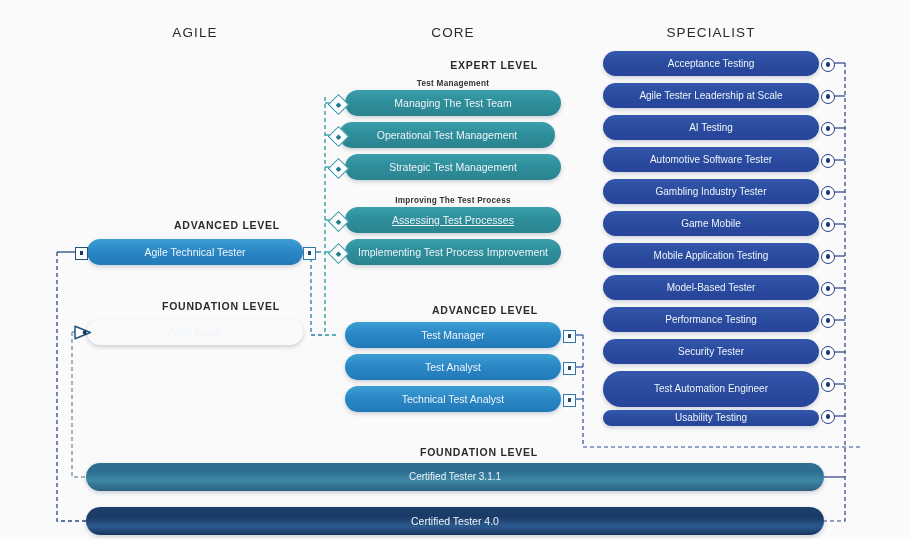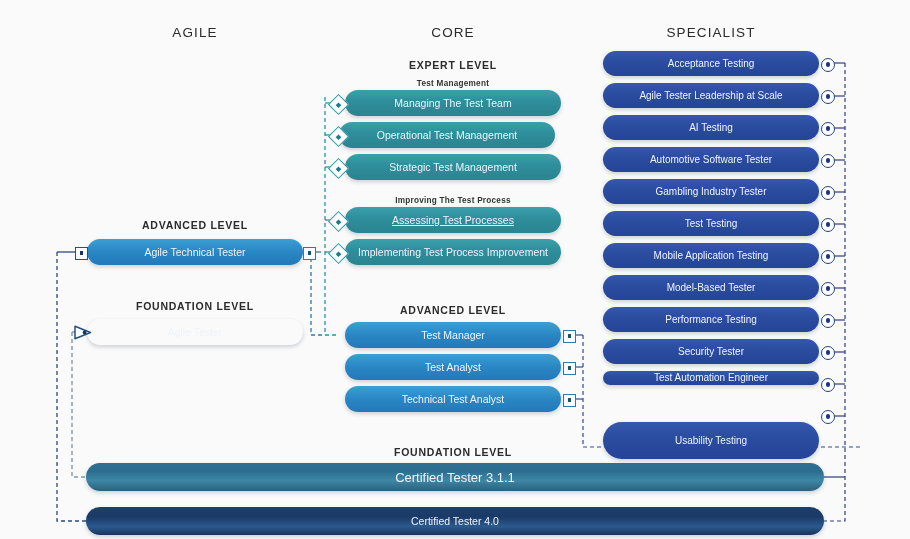--- a/index.html
+++ b/index.html
@@ -15,21 +15,21 @@
   #wires{position:absolute;left:0;top:0;width:910px;height:539px;pointer-events:none;}
 
   .col-title{
     position:absolute;
     font-size:13.5px;font-weight:normal;letter-spacing:1.1px;
     color:#2b2b2b;text-align:center;
   }
   .lvl-title{
     position:absolute;
     font-size:10.5px;font-weight:bold;letter-spacing:.75px;
-    color:#2b2b2b;text-align:center;
+    color:#2b2b2b;text-align:right;
   }
   .sub-title{
     position:absolute;
     font-size:8.2px;font-weight:bold;letter-spacing:.25px;
     color:#333;text-align:center;
   }
 
   .pill{
     position:absolute;
     border-radius:999px;
@@ -58,21 +58,21 @@
     font-size:10.5px;
   }
   
   .pill.navy{
     background:linear-gradient(180deg,#3458ad 0%,#2a4b9e 48%,#26449a 100%);
     font-size:10px;
   }
   
   .pill.bar311{
     background:linear-gradient(180deg,#2e6f92 0%,#2d6e90 30%,#3e87a5 62%,#2b607f 100%);
-    font-size:13px;
+    font-size:10px;
     text-align:center;
   }
   .pill.bar40{
     background:linear-gradient(180deg,#1d3f6e 0%,#1b3a66 35%,#2b5a8e 70%,#18335c 100%);
     font-size:10.5px;
   }
 
   
   .marker{position:absolute;}
 
@@ -272,21 +272,21 @@
       <div class="marker m-circle" style="left: 821px; top: 153.5px;">
         <i></i>
       </div>
       <div class="pill navy" style="left: 603px; top: 179px; width: 216px; height: 25px;">
         <span>Gambling Industry Tester</span>
       </div>
       <div class="marker m-circle" style="left: 821px; top: 185.5px;">
         <i></i>
       </div>
       <div class="pill navy" style="left: 603px; top: 211px; width: 216px; height: 25px;">
-        <span>Test Testing</span>
+        <span>Game Mobile</span>
       </div>
       <div class="marker m-circle" style="left: 821px; top: 217.5px;">
         <i></i>
       </div>
       <div class="pill navy" style="left: 603px; top: 243px; width: 216px; height: 25px;">
         <span>Mobile Application Testing</span>
       </div>
       <div class="marker m-circle" style="left: 821px; top: 249.5px;">
         <i></i>
       </div>
@@ -301,27 +301,27 @@
       </div>
       <div class="marker m-circle" style="left: 821px; top: 313.5px;">
         <i></i>
       </div>
       <div class="pill navy" style="left: 603px; top: 339px; width: 216px; height: 25px;">
         <span>Security Tester</span>
       </div>
       <div class="marker m-circle" style="left: 821px; top: 345.5px;">
         <i></i>
       </div>
-      <div class="pill navy" style="left: 603px; top: 371px; width: 216px; height: 14px; text-align: center;">
+      <div class="pill navy" style="left: 603px; top: 371px; width: 216px; height: 36px; text-align: center;">
         <span>Test Automation Engineer</span>
       </div>
       <div class="marker m-circle" style="left: 821px; top: 377.5px;">
         <i></i>
       </div>
-      <div class="pill navy" style="left: 603px; top: 422px; width: 216px; height: 37px; text-align: right;">
+      <div class="pill navy" style="left: 603px; top: 410px; width: 216px; height: 16px; text-align: right;">
         <span>Usability Testing</span>
       </div>
       <div class="marker m-circle" style="left: 821px; top: 409.5px;">
         <i></i>
       </div>
     </div>
 
   <div class="lvl-title" style="left:368px;top:446px;width:170px;">FOUNDATION LEVEL</div>
 
   <div class="pill bar311" style="left:86px;top:463px;width:738px;height:28px;">

